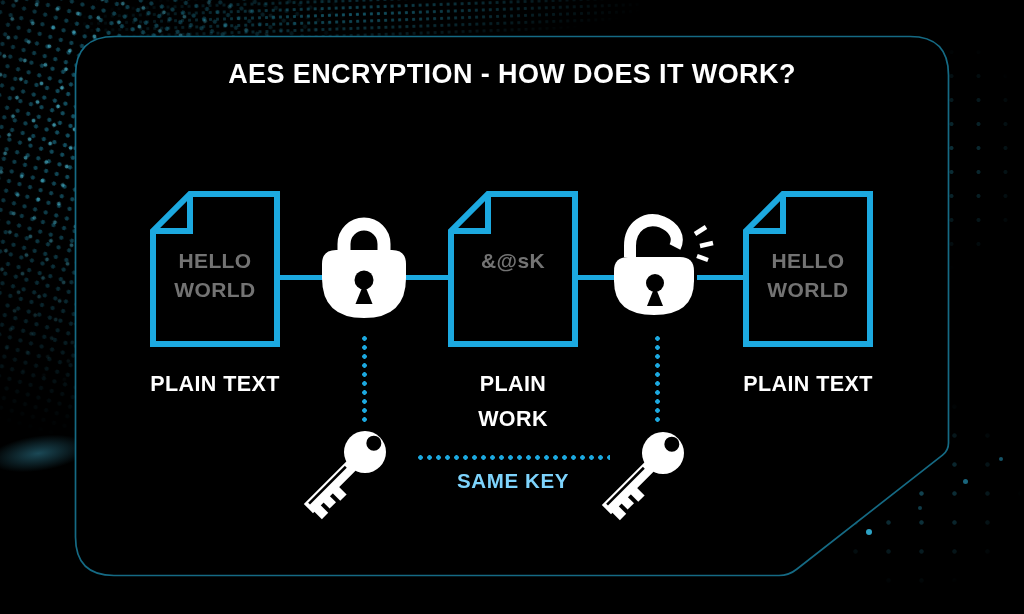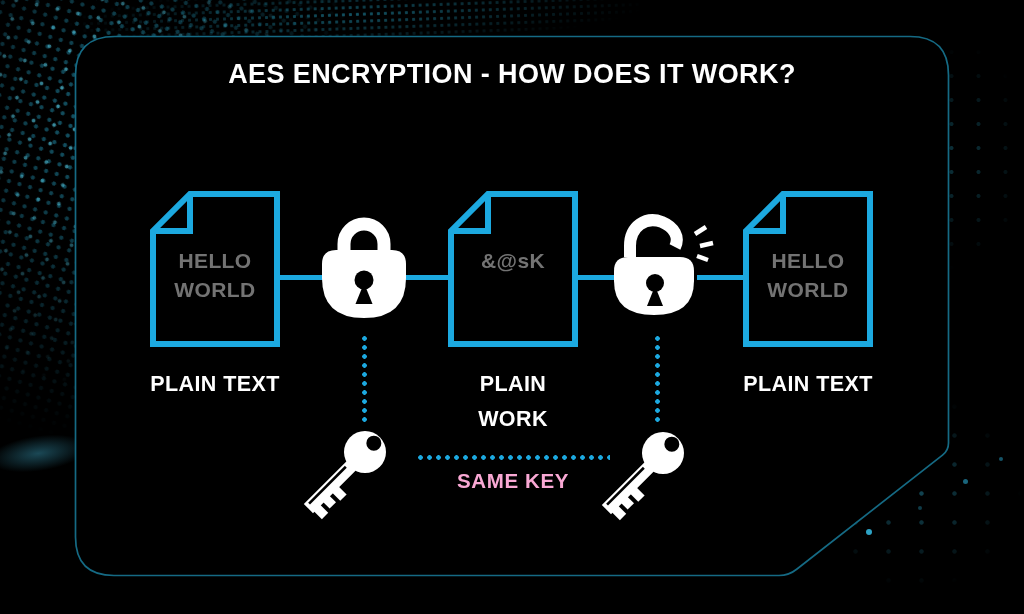--- a/index.html
+++ b/index.html
@@ -117,21 +117,21 @@
   }
   .dotline-v-left  { left:362px; }
   .dotline-v-right { left:655px; }
   .dotline-h {
     position:absolute; left:416px; top:455px; width:194px; height:5px;
     background-image:radial-gradient(circle, #1ca9e0 2px, rgba(28,169,224,0) 2.6px);
     background-size:9px 5px; background-repeat:repeat-x; background-position:left center;
   }
   .same-key {
     position:absolute; left:411px; top:469px; width:204px;
-    text-align:center; color:#f9a8d4;
+    text-align:center; color:#7dd3fc;
     font-size:20.5px; font-weight:bold; letter-spacing:0.6px;
   }
 </style>
 </head>
 <body>
 
 <div class="stage">
 
   <div class="dots dots-main"></div>
   <div class="dots dots-bright"></div>

